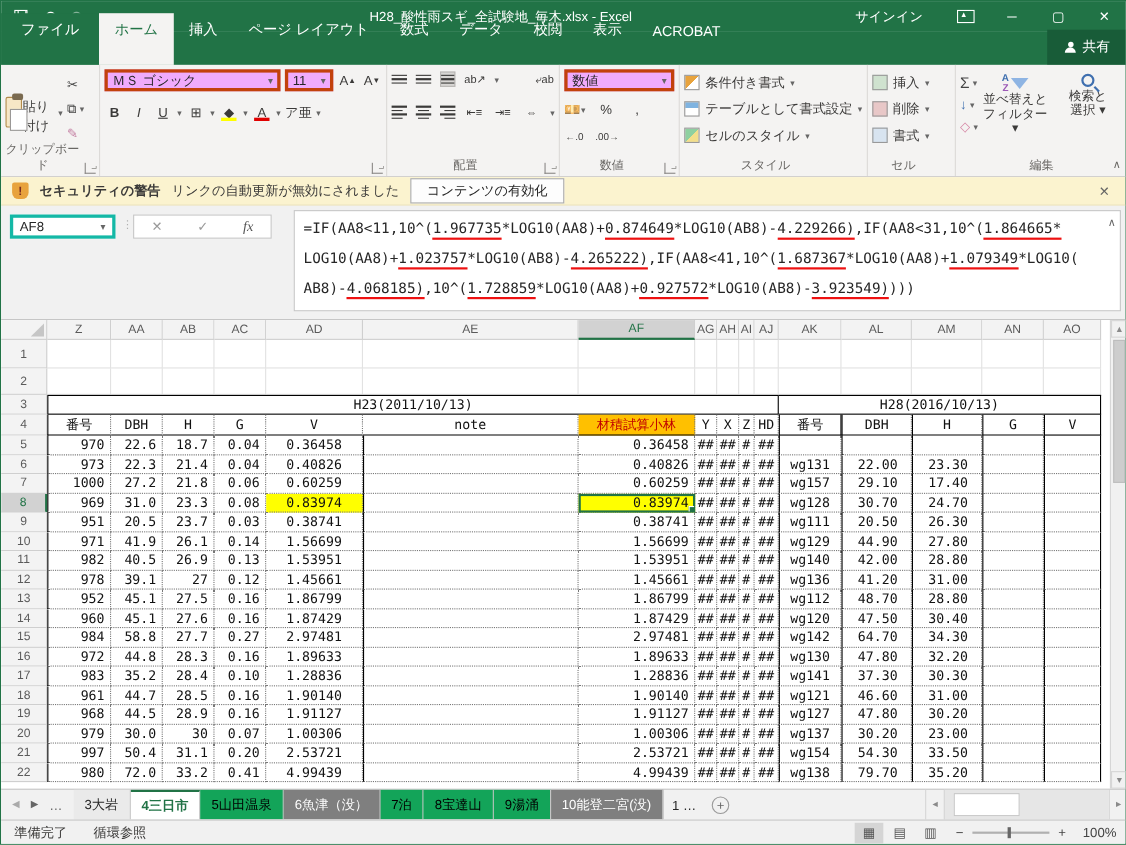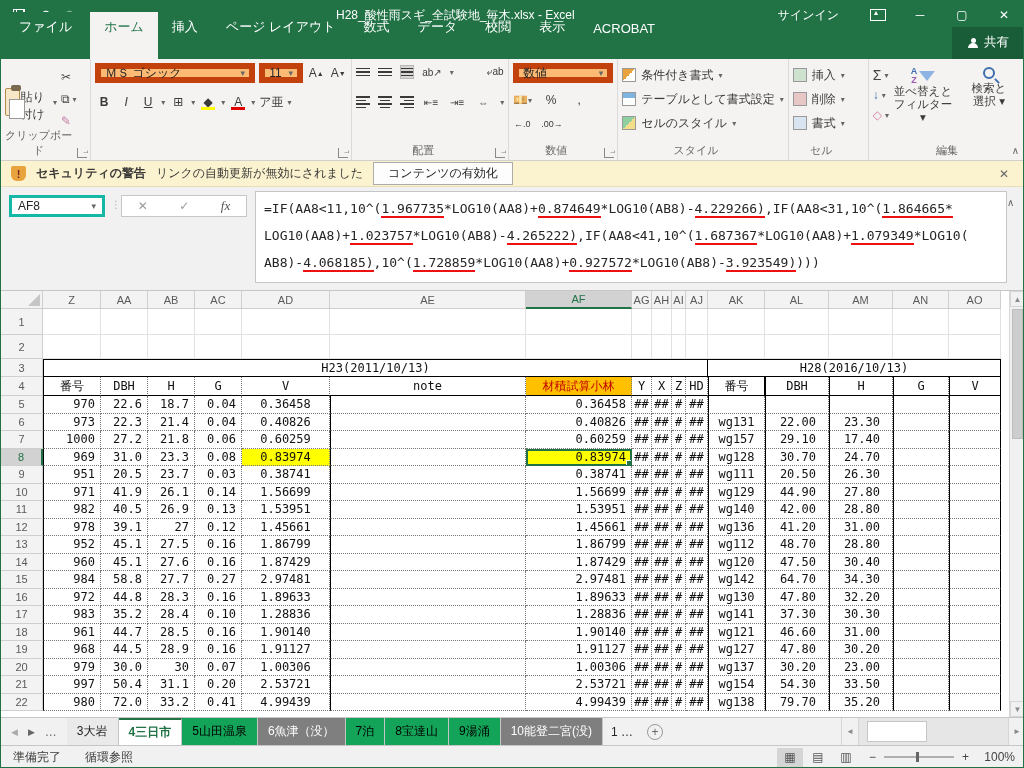--- a/index.html
+++ b/index.html
@@ -45,21 +45,21 @@
   .rgroup .glabel { position:absolute; bottom:2px; left:0; right:14px; text-align:center; color:#696764; font-size:11px; }
   .rgroup .launcher { position:absolute; right:3px; bottom:2px; width:10px; height:10px; border-left:1px solid #8a8886;
                       border-bottom:1px solid #8a8886; color:#8a8886; font-size:8px; }
   .rgroup .launcher:after{ content:"⌐"; position:absolute; right:-1px; bottom:-1px; transform:rotate(180deg); font-size:9px;}
   .bigbtn { display:flex; align-items:center; justify-content:center; width:52px; height:78px; color:#3b3a39; }
   .clipboard-ic { width:22px; height:28px; background:#f7e7c6; border:1px solid #b28a4a; border-radius:2px; position:relative;}
   .clipboard-ic:before { content:""; position:absolute; left:5px; top:-4px; width:10px; height:6px; background:#7a6a50; border-radius:2px;}
   .clipboard-ic:after { content:""; position:absolute; right:-6px; bottom:-4px; width:14px; height:18px; background:#fff; border:1px solid #9a9896;}
   .minicol { display:flex; flex-direction:column; justify-content:flex-start; gap:6px; padding:6px 4px; }
   .mini { font-size:12px; color:#444; display:flex; align-items:center; gap:3px; height:16px;}
-  .combo { background:#fdba74; border:6px solid #c2410c; height:20px; display:flex; align-items:center;
+  .combo { background:#f0abfc; border:3px solid #c2410c; height:20px; display:flex; align-items:center;
            padding:0 4px; color:#262626; font-size:12px; }
   .combo .dd { margin-left:auto; color:#666; font-size:9px; padding-left:6px;}
   .fontrow { display:flex; gap:4px; align-items:center; }
   .fbtn { min-width:18px; height:18px; display:inline-flex; align-items:center; justify-content:center;
           color:#3b3a39; font-size:12px; position:relative; }
   .fbtn .bar { position:absolute; left:2px; right:2px; bottom:1px; height:3px; }
   .dd9 { font-size:8px; color:#666; }
   .lines-ic { display:inline-block; width:14px; }
   .lines-ic i { display:block; height:1.5px; background:#3b3a39; margin:2px 0; }
   .lines-ic.l i:nth-child(2n){ width:70%; } .lines-ic.c i:nth-child(2n){ width:70%; margin-left:auto; margin-right:auto;}
@@ -89,21 +89,21 @@
 
   
   #fbar { left:0; top:186px; width:1024px; height:104px; background:#f1f1f1; border-bottom:1px solid #c6c6c6; }
   #namebox { position:absolute; left:8px; top:8px; width:96px; height:22px; background:#fff; border:3px solid #14b8a6;
              display:flex; align-items:center; padding:0 6px; font-size:12px; color:#262626; }
   #namebox .dd { margin-left:auto; font-size:9px; color:#666; }
   #fx-dots { position:absolute; left:110px; top:12px; color:#b0b0b0; font-size:10px; letter-spacing:0; }
   .fxbtns { position:absolute; left:120px; top:8px; width:126px; height:22px; background:#fff; border:1px solid #c6c6c6;
             display:flex; align-items:center; justify-content:space-around; color:#9a9a9a; }
   .fxbtns .fx { color:#555; font-style:italic; font-family:"Liberation Serif",serif; font-size:13px; }
-  #formula-area { position:absolute; left:254px; top:4px; width:752px; height:92px; background:#fff;
+  #formula-area { position:absolute; left:266px; top:4px; width:752px; height:92px; background:#fff;
                   border:1px solid #c6c6c6; padding:3px 8px; font-family:"DejaVu Sans Mono",monospace;
                   font-size:13px; color:#262626; line-height:27px; white-space:nowrap; overflow:hidden; }
   #formula-area span.u { border-bottom:2px solid #ee1111; }
   #fbar-collapse { position:absolute; left:1006px; top:10px; color:#666; font-size:10px; }
 
   
   #sheet { left:0; top:290px; width:1008px; height:426px; overflow:hidden; background:#fff; }
   #gridwrap { display:grid; }
   .hc { background:#f3f3f3; border-right:1px solid #cfcfcf; border-bottom:1px solid #cfcfcf;
         color:#5a5a5a; display:flex; align-items:center; justify-content:center; font-size:11px; }

